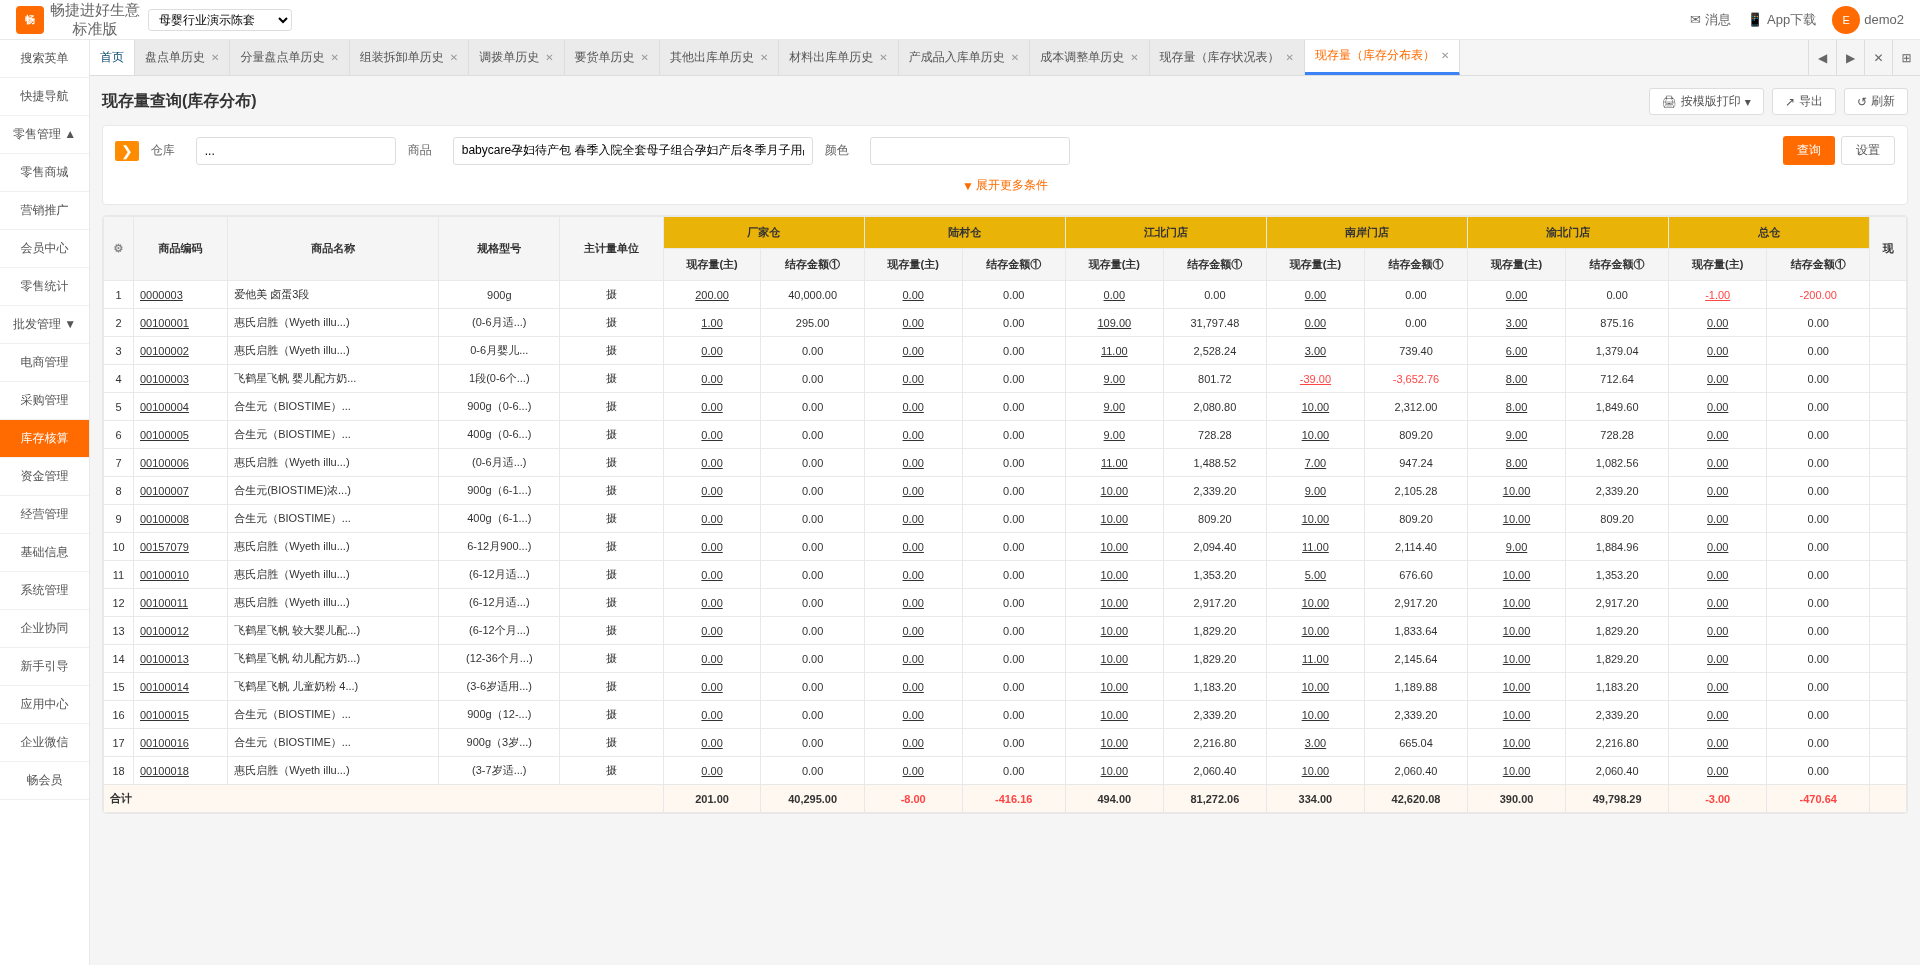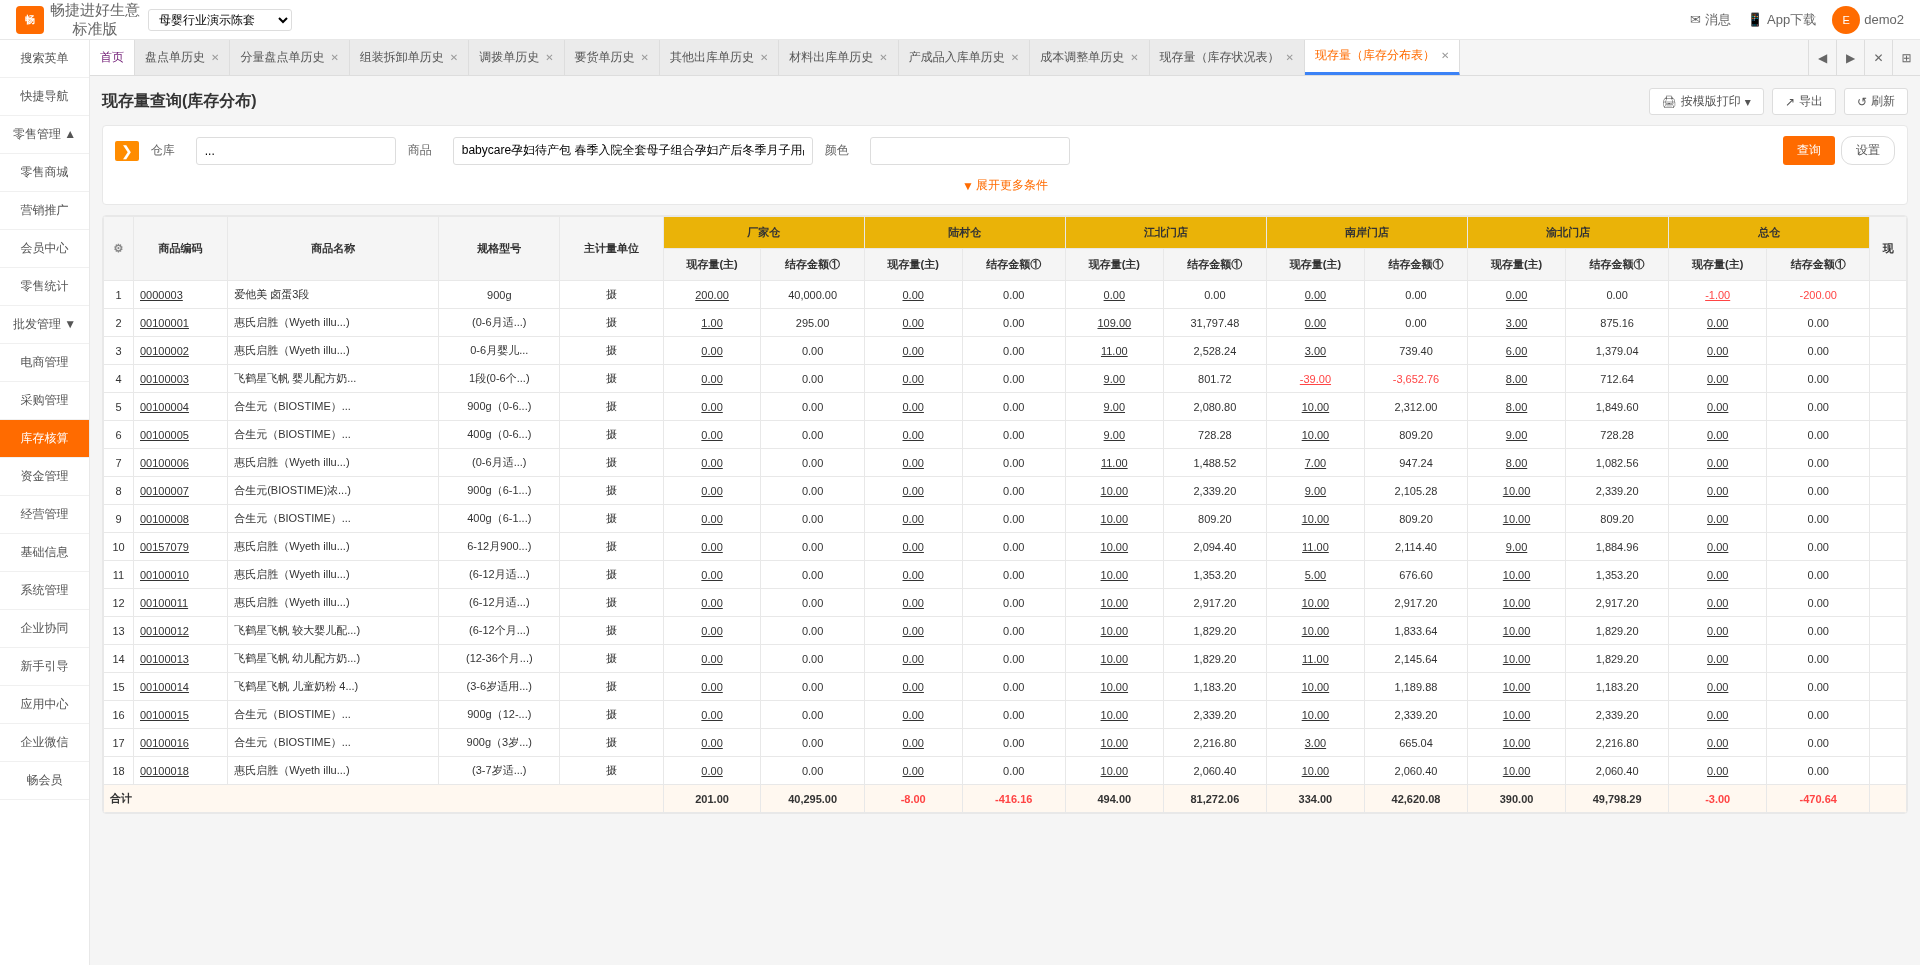--- a/index.html
+++ b/index.html
@@ -70,21 +70,21 @@
       display: flex;
       align-items: center;
       gap: 4px;
       border-right: 1px solid #ddd;
       cursor: pointer;
       white-space: nowrap;
       font-size: 12px;
       color: #555;
       background: #ebebeb;
     }
-    .tab-item:first-child { background: #fff; color: #701a75; }
+    .tab-item:first-child { background: #fff; color: #0c4a6e; }
     .tab-item.active { background: #fff; color: #ff6b00; border-bottom: 4px solid #3b82f6; }
     .tab-close { color: #999; font-size: 10px; margin-left: 2px; }
     .tab-nav-btns { display: flex; align-items: center; margin-left: auto; }
     .tab-nav-btn { width: 28px; height: 36px; display: flex; align-items: center; justify-content: center; cursor: pointer; border-left: 1px solid #ddd; color: #666; }
 
     
     .main-content {
       margin-top: 76px;
       margin-left: 90px;
       padding: 12px;
@@ -115,21 +115,21 @@
     .filter-item { display: flex; align-items: center; gap: 21px; }
     .filter-label { color: #666; font-size: 12px; white-space: nowrap; }
     .filter-input { border: 1px solid #ddd; border-radius: 3px; padding: 4px 8px; font-size: 12px; height: 28px; }
     .filter-input-wide { width: 360px; }
     .filter-input-medium { width: 200px; }
     .expand-btn { color: #ff6b00; cursor: pointer; font-size: 12px; display: flex; align-items: center; gap: 2px; margin-top: 6px; }
     .orange-arrow { color: white; background: #ff8c00; padding: 2px 6px; border-radius: 2px; font-size: 14px; cursor: pointer; }
 
     
     .btn-primary { background: #ff6b00; color: white; border: none; border-radius: 3px; padding: 4px 14px; cursor: pointer; font-size: 12px; }
-    .btn-default { background: #fff; color: #555; border: 1px solid #ddd; border-radius: 11px; padding: 5px 14px; cursor: pointer; font-size: 12px; }
+    .btn-default { background: #fff; color: #555; border: 1px solid #ddd; border-radius: 3px; padding: 5px 14px; cursor: pointer; font-size: 12px; }
 
     
     .table-container {
       background: #fff;
       border: 1px solid #e8e8e8;
       border-radius: 4px;
       overflow: auto;
     }
     table { border-collapse: collapse; width: 100%; font-size: 12px; }
     thead tr { background: #f5f5f5; }

